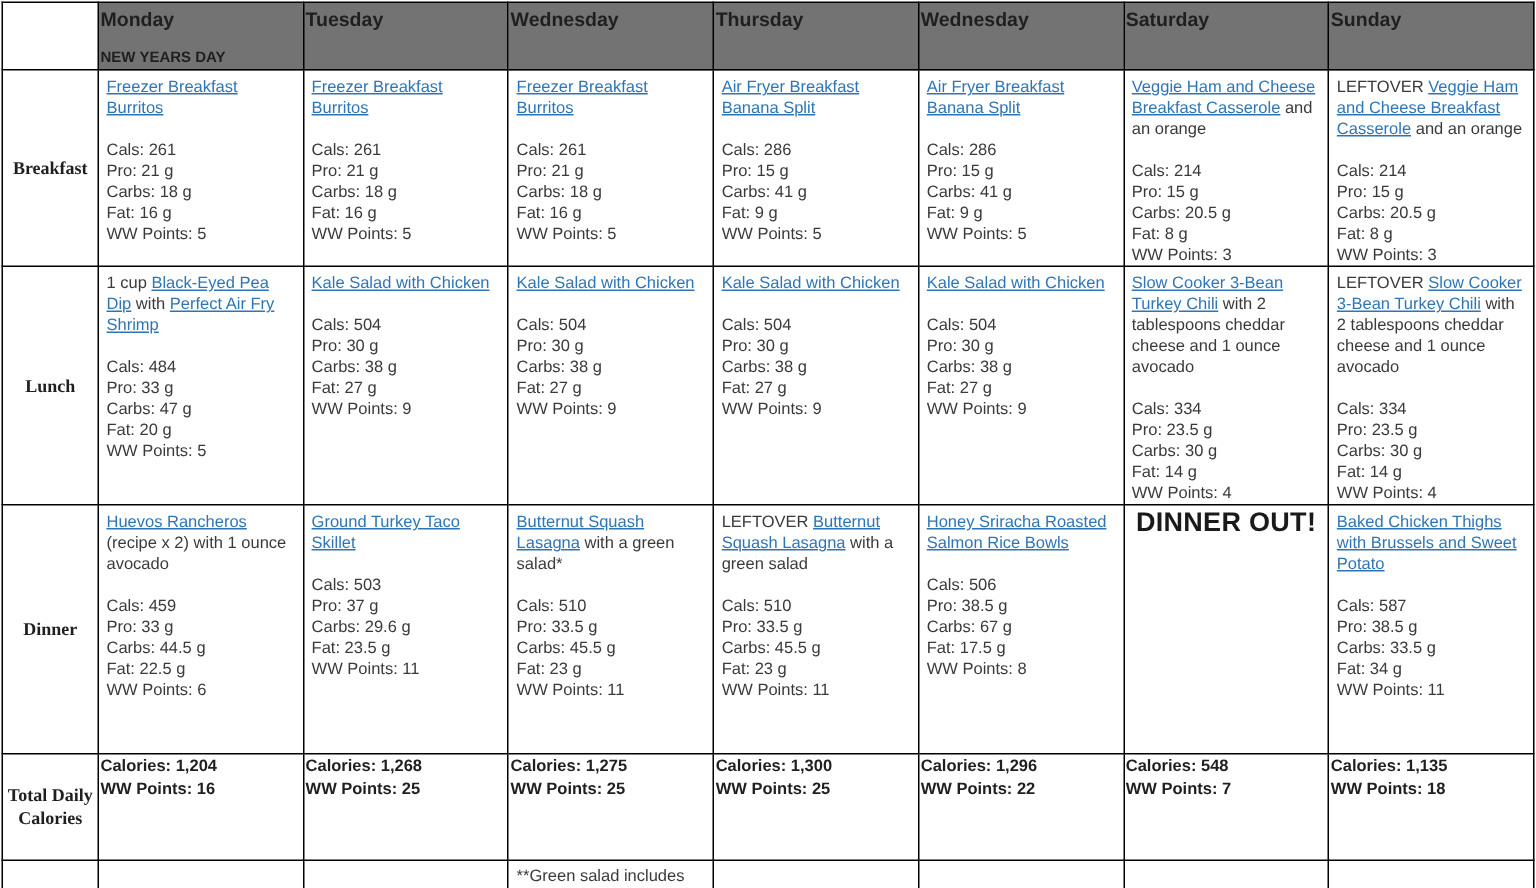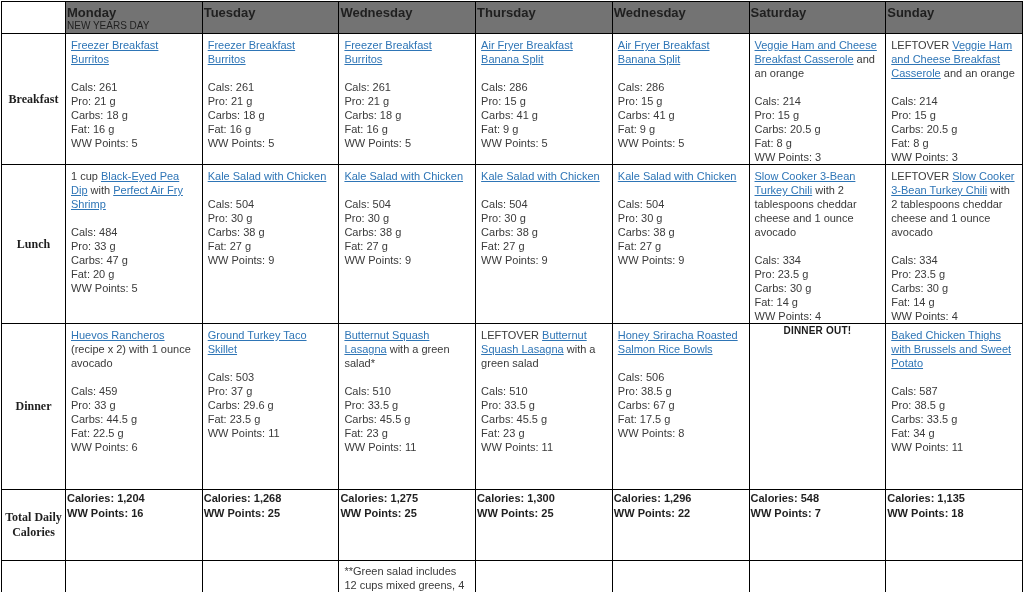--- a/index.html
+++ b/index.html
@@ -14,36 +14,36 @@
     table-layout: fixed;
     width: 1022px;
     margin: 1px 0 0 1px;
   }
   #meal-table th, #meal-table td { border: 1px solid #000; }
   .col-label { width: 64px; }
   .header-row { height: 32px; }
   th.corner { background: #fff; }
   .day-header { vertical-align: top; padding-top: 3px; text-align: left; background: #737373; }
   .day-label { font-size: 13px; font-weight: bold; color: #1f1f1f; line-height: 15px; }
-  .day-sublabel { font-size: 10px; font-weight: normal; color: #1f1f1f; line-height: 12px; }
+  .day-sublabel { font-size: 10px; font-weight: bold; color: #1f1f1f; line-height: 12px; margin-top: 13px; }
   .row-label {
     font-weight: bold; font-size: 12px; color: #1f1f1f;
     text-align: center; vertical-align: middle; padding: 0 2px; line-height: 15px; font-family: Liberation Serif, serif;
   }
   .row-0 { height: 121px; }
   .row-1 { height: 144px; }
   .row-2 { height: 166px; }
   .row-3 { height: 71px; }
   .row-4 { height: 95px; }
   #meal-table td { vertical-align: top; }
   .meal-cell { padding: 4px 4px 0 5px; font-size: 11px; line-height: 14px; }
   .gap { height: 14px; }
   a.recipe-link { color: #2e75b6; text-decoration: underline; cursor: pointer; }
   .special-cell { vertical-align: middle; text-align: center; }
-  .special { font-weight: bold; font-size: 10px; color: #1a1a1a; letter-spacing: .2px; }
+  .special { font-weight: bold; font-size: 18px; color: #1a1a1a; letter-spacing: .2px; }
   .total-cell {
     vertical-align: middle; text-align: left;
     font-weight: bold; font-size: 11px; color: #1f1f1f; line-height: 15px;
   }
   .note-cell { padding: 4px 4px 0 5px; font-size: 11px; line-height: 13.5px; }
   .empty-cell { background: #fff; }
 </style>
 </head>
 <body>
 

